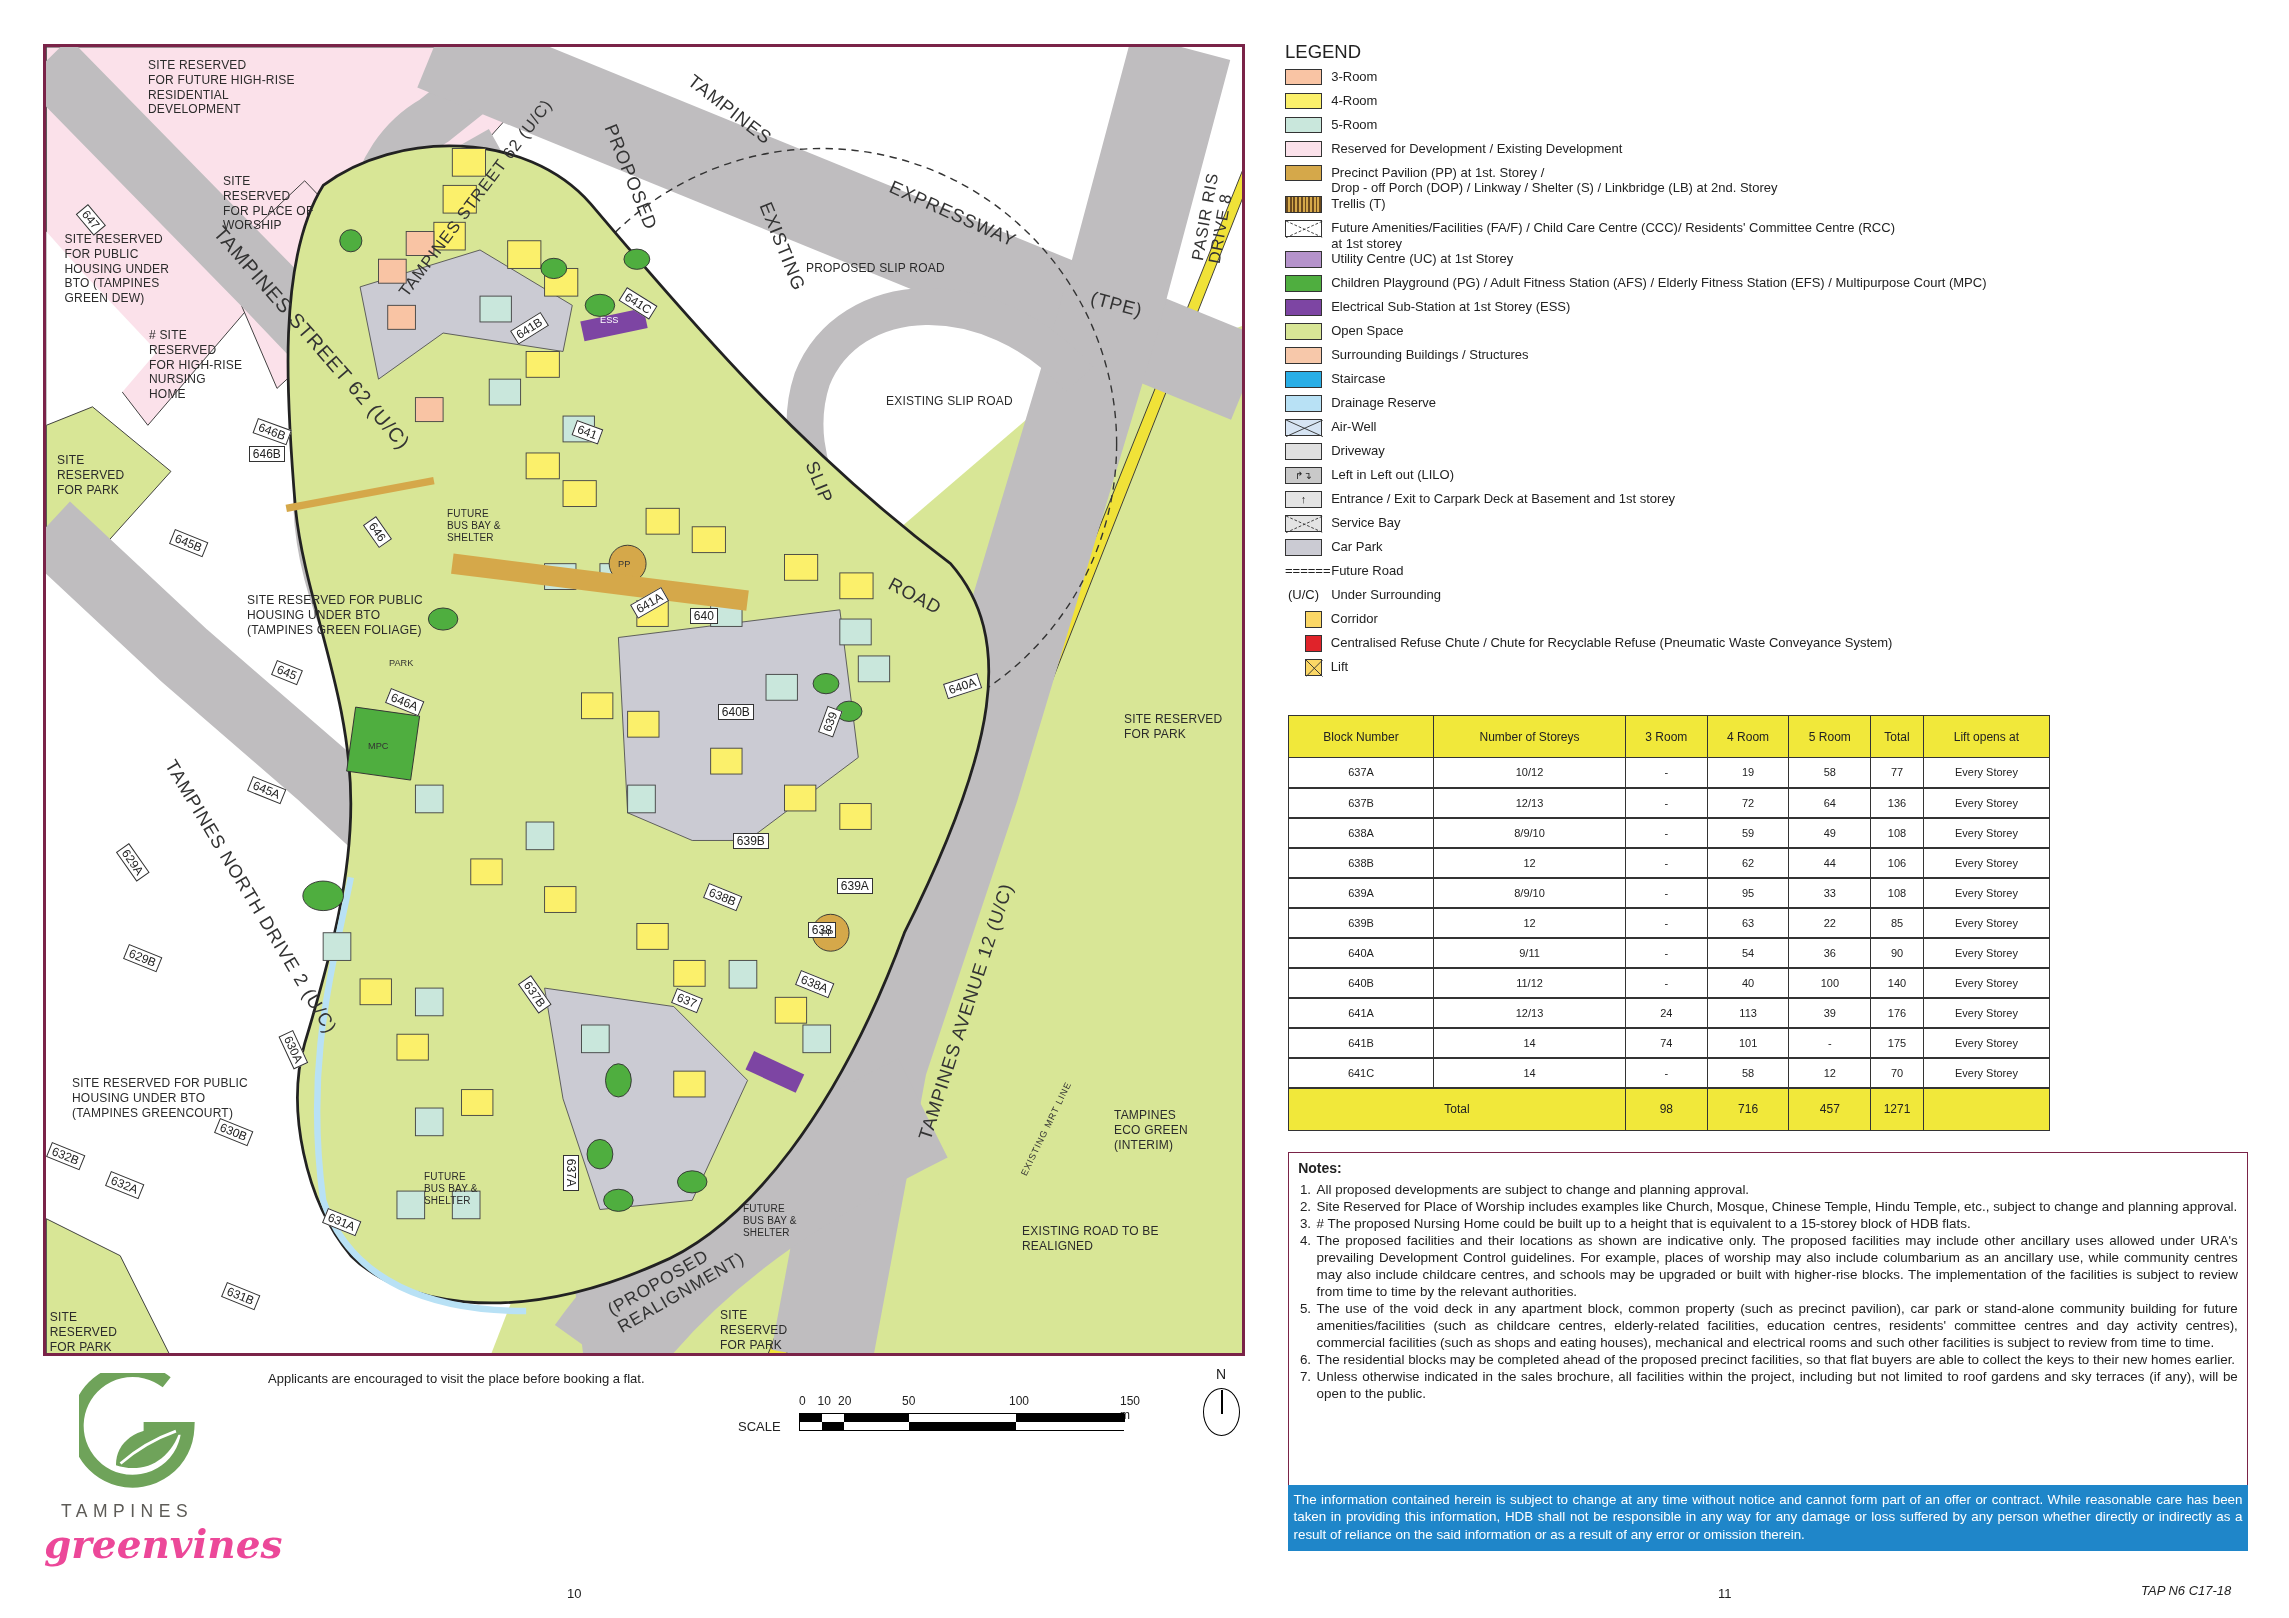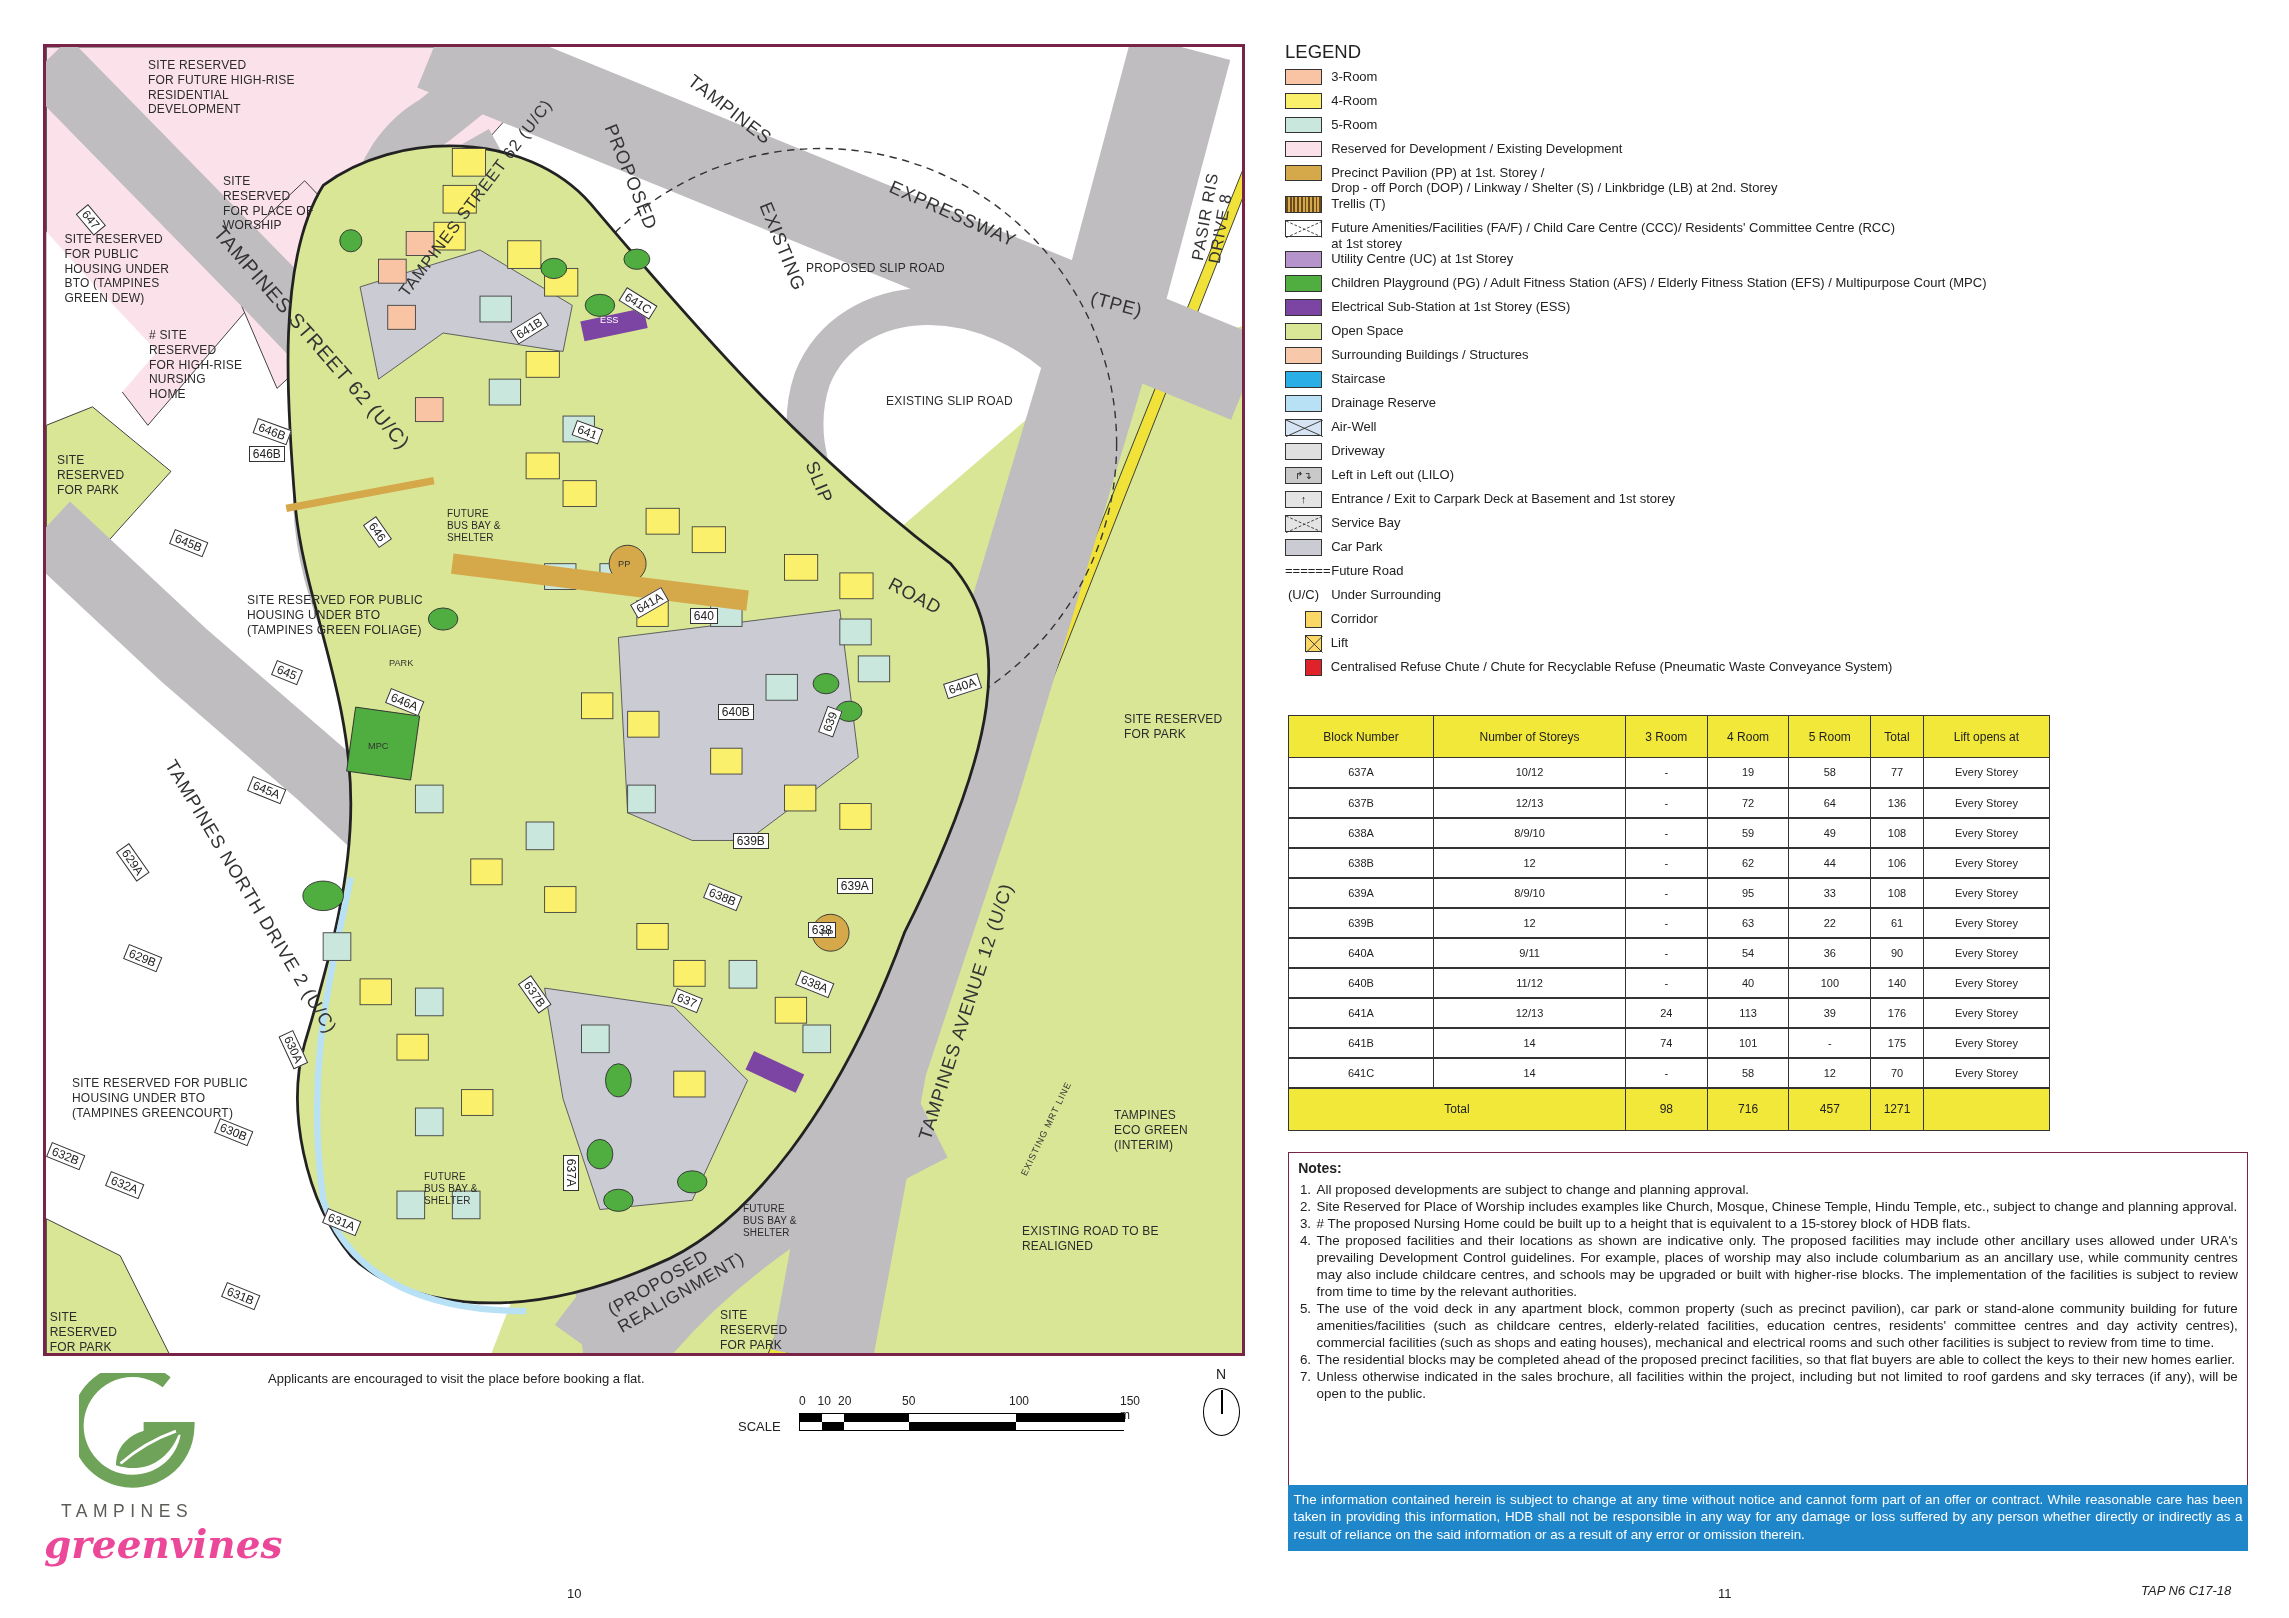--- a/index.html
+++ b/index.html
@@ -452,29 +452,29 @@
       </div>
       <div class="lg-row">
         <span class="lg-sw text">(U/C)</span>
         <span class="lg-label">Under Surrounding</span>
       </div>
       <div class="lg-row">
         <span class="lg-sw small" style="background: rgb(251, 215, 102);"></span>
         <span class="lg-label">Corridor</span>
       </div>
       <div class="lg-row">
+        <span class="lg-sw small" style="background: rgb(224, 35, 42);"></span>
+        <span class="lg-label">Centralised Refuse Chute / Chute for Recyclable Refuse (Pneumatic Waste Conveyance System)</span>
+      </div>
+      <div class="lg-row">
         <span class="lg-sw small" style="background: rgb(251, 215, 102);"><svg width="16.6" height="16.6" viewBox="0 0 18 18">
             <line x1="0" y1="0" x2="18" y2="18" stroke="#333"></line>
             <line x1="0" y1="18" x2="18" y2="0" stroke="#333"></line>
           </svg></span>
         <span class="lg-label">Lift</span>
-      </div>
-      <div class="lg-row">
-        <span class="lg-sw small" style="background: rgb(224, 35, 42);"></span>
-        <span class="lg-label">Centralised Refuse Chute / Chute for Recyclable Refuse (Pneumatic Waste Conveyance System)</span>
       </div>
     </div>
 </div>
 
 <table id="block-table">
   <thead>
       <tr id="table-head">
         <th>Block Number</th>
         <th>Number of Storeys</th>
         <th>3 Room</th>
@@ -529,21 +529,21 @@
         <td>33</td>
         <td>108</td>
         <td>Every Storey</td>
       </tr>
       <tr>
         <td>639B</td>
         <td>12</td>
         <td>-</td>
         <td>63</td>
         <td>22</td>
-        <td>61</td>
+        <td>85</td>
         <td>Every Storey</td>
       </tr>
       <tr>
         <td>640A</td>
         <td>9/11</td>
         <td>-</td>
         <td>54</td>
         <td>36</td>
         <td>90</td>
         <td>Every Storey</td>

